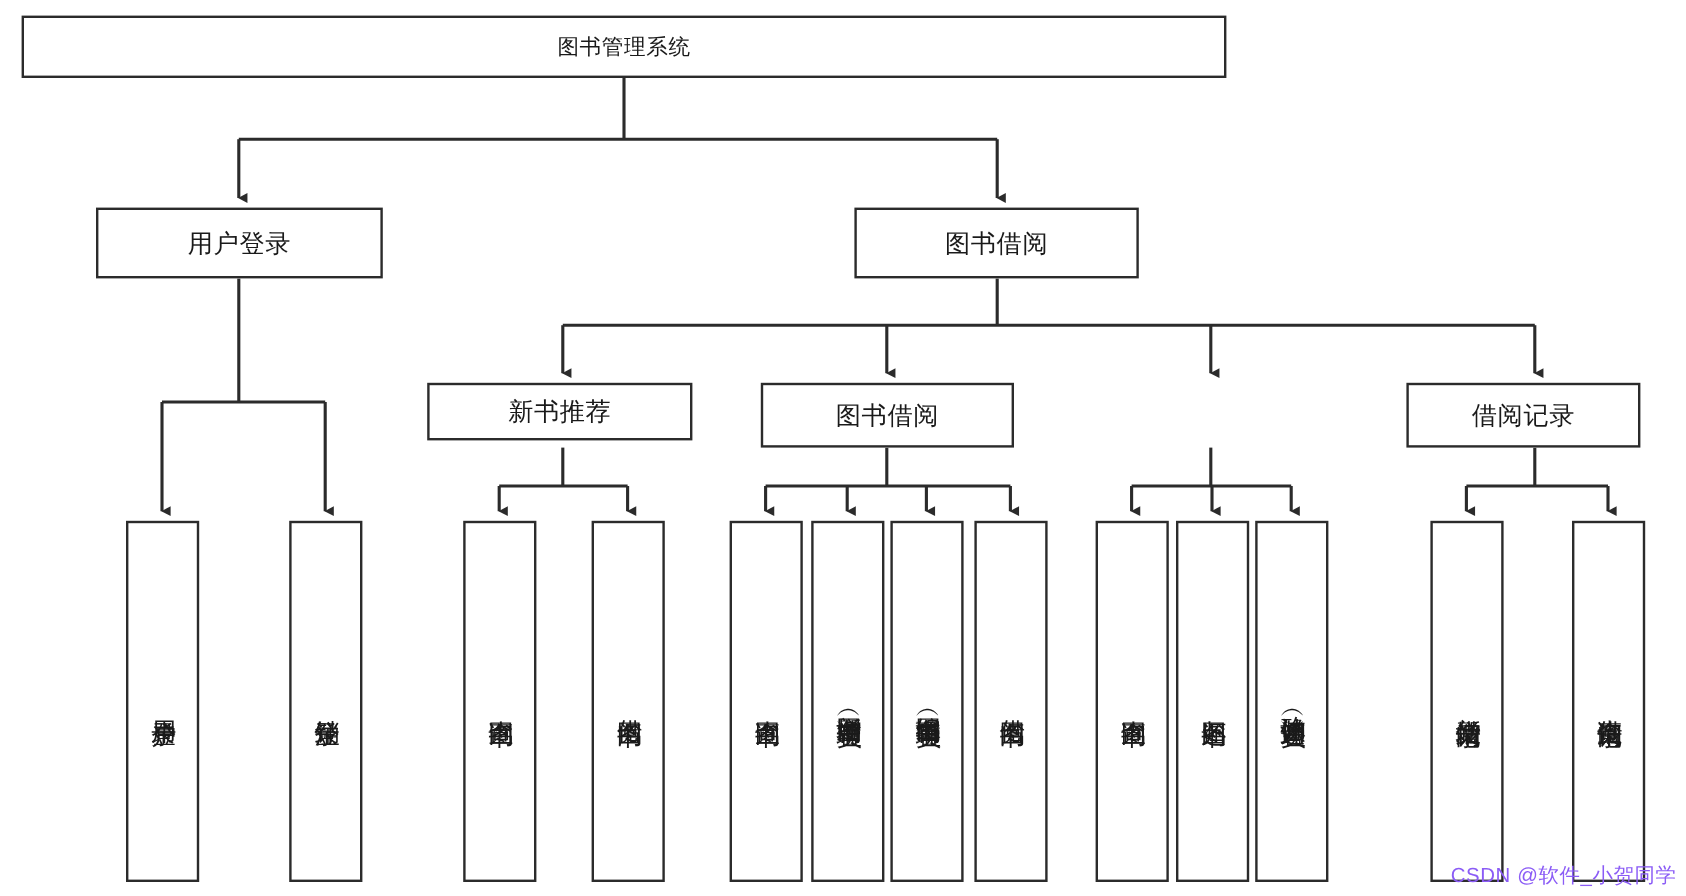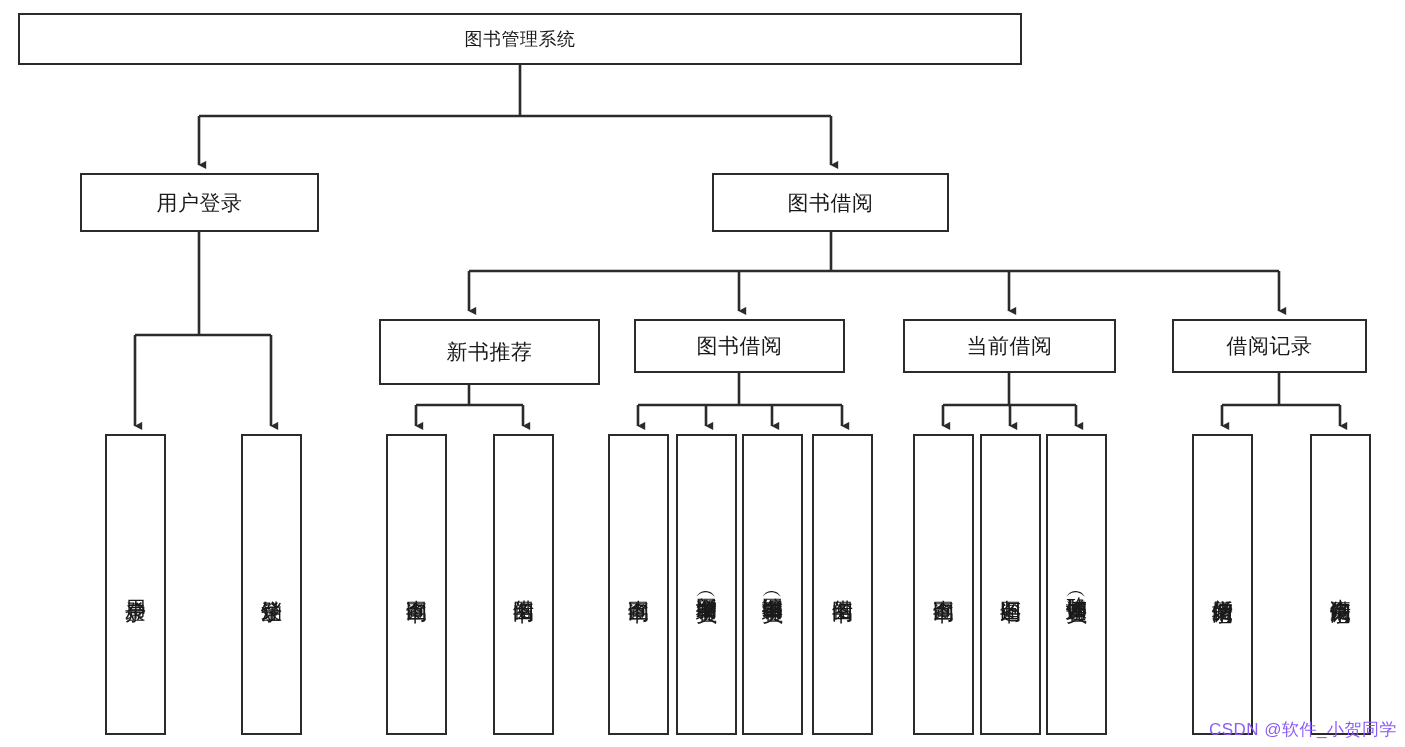--- a/index.html
+++ b/index.html
@@ -130,28 +130,25 @@
     <span class="label">图书管理系统</span>
   </div>
 
   <div class="node horiz" style="left:80px; top:173px; width:239px; height:59px;">
     <span class="label">用户登录</span>
   </div>
   <div class="node horiz" style="left:712px; top:173px; width:237px; height:59px;">
     <span class="label">图书借阅</span>
   </div>
 
-  <div class="node horiz" style="left:379px; top:319px; width:221px; height:66px;">
+  <div class="node horiz" style="left:356px; top:319px; width:221px; height:48px;">
     <span class="label">新书推荐</span>
   </div>
   <div class="node horiz" style="left:634px; top:319px; width:211px; height:54px;text-align:right;">
     <span class="label">图书借阅</span>
-  </div>
-  <div class="node horiz" style="left:903px; top:319px; width:213px; height:54px;">
-    <span class="label">当前借阅</span>
   </div>
   <div class="node horiz" style="left:1172px; top:319px; width:195px; height:54px;">
     <span class="label">借阅记录</span>
   </div>
 
   <div class="node vert" style="left:105px; top:434px; width:61px; height:301px;">
     <span class="label">用户登录</span>
   </div>
   <div class="node vert" style="left:241px; top:434px; width:61px; height:301px;">
     <span class="label">注销登录</span>

